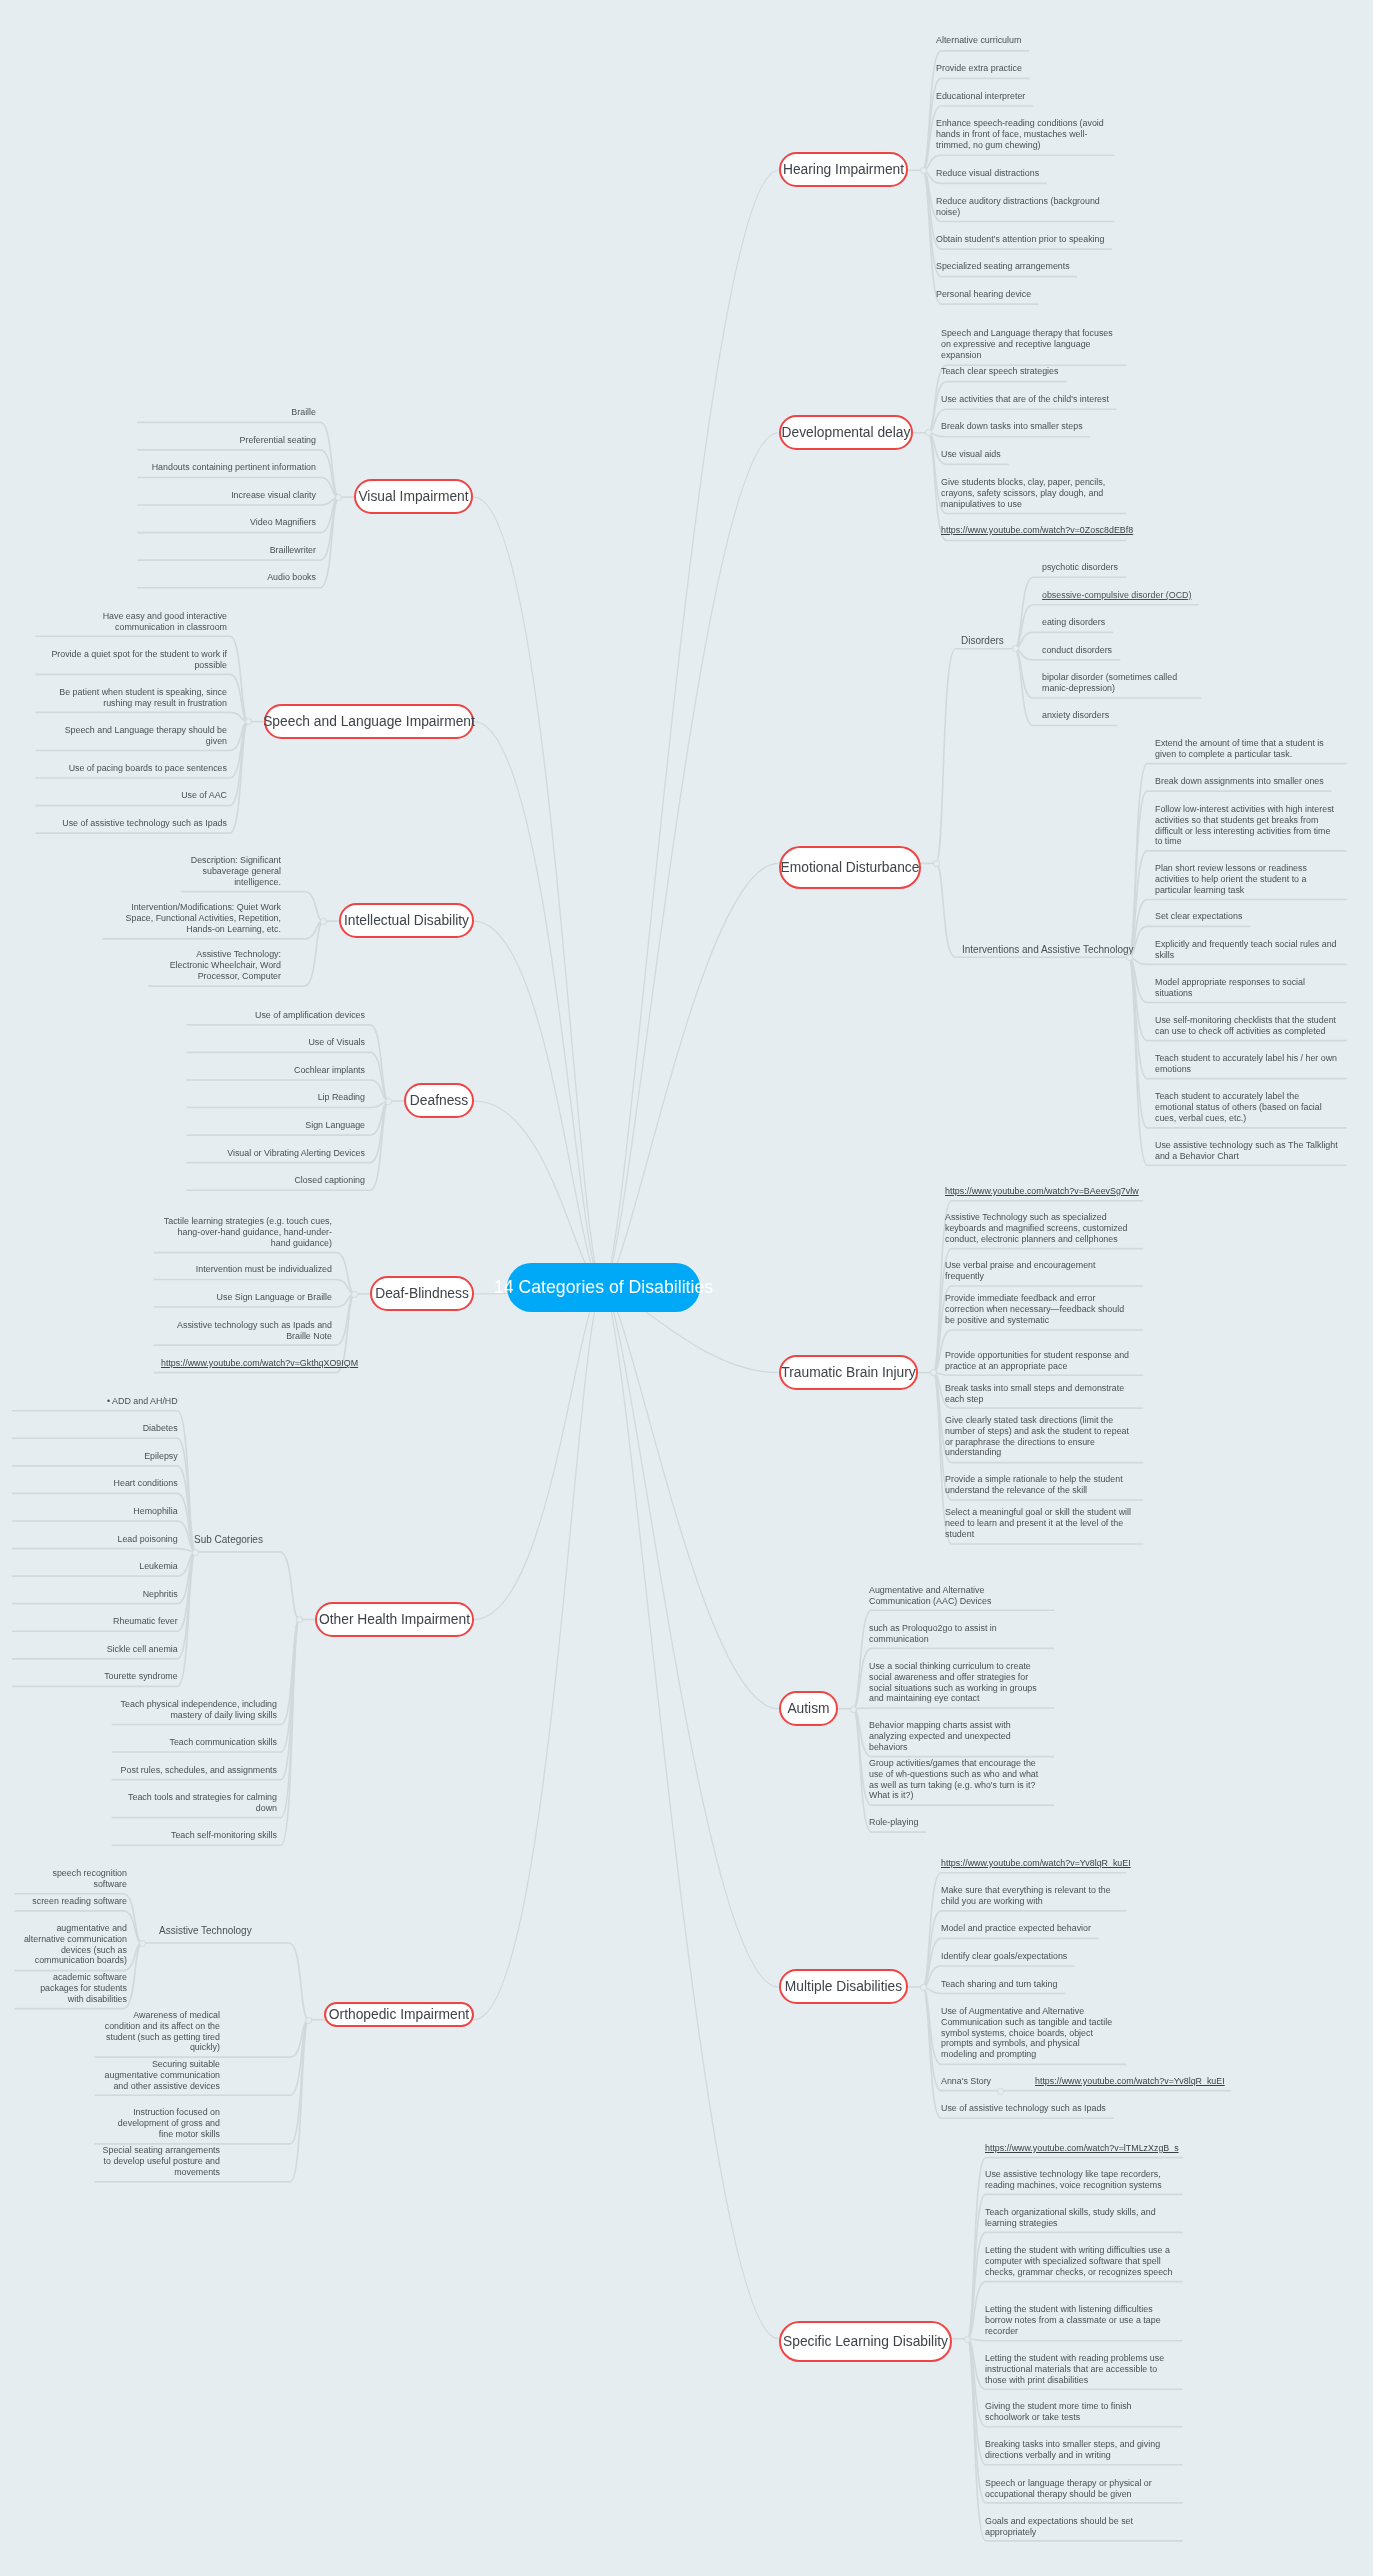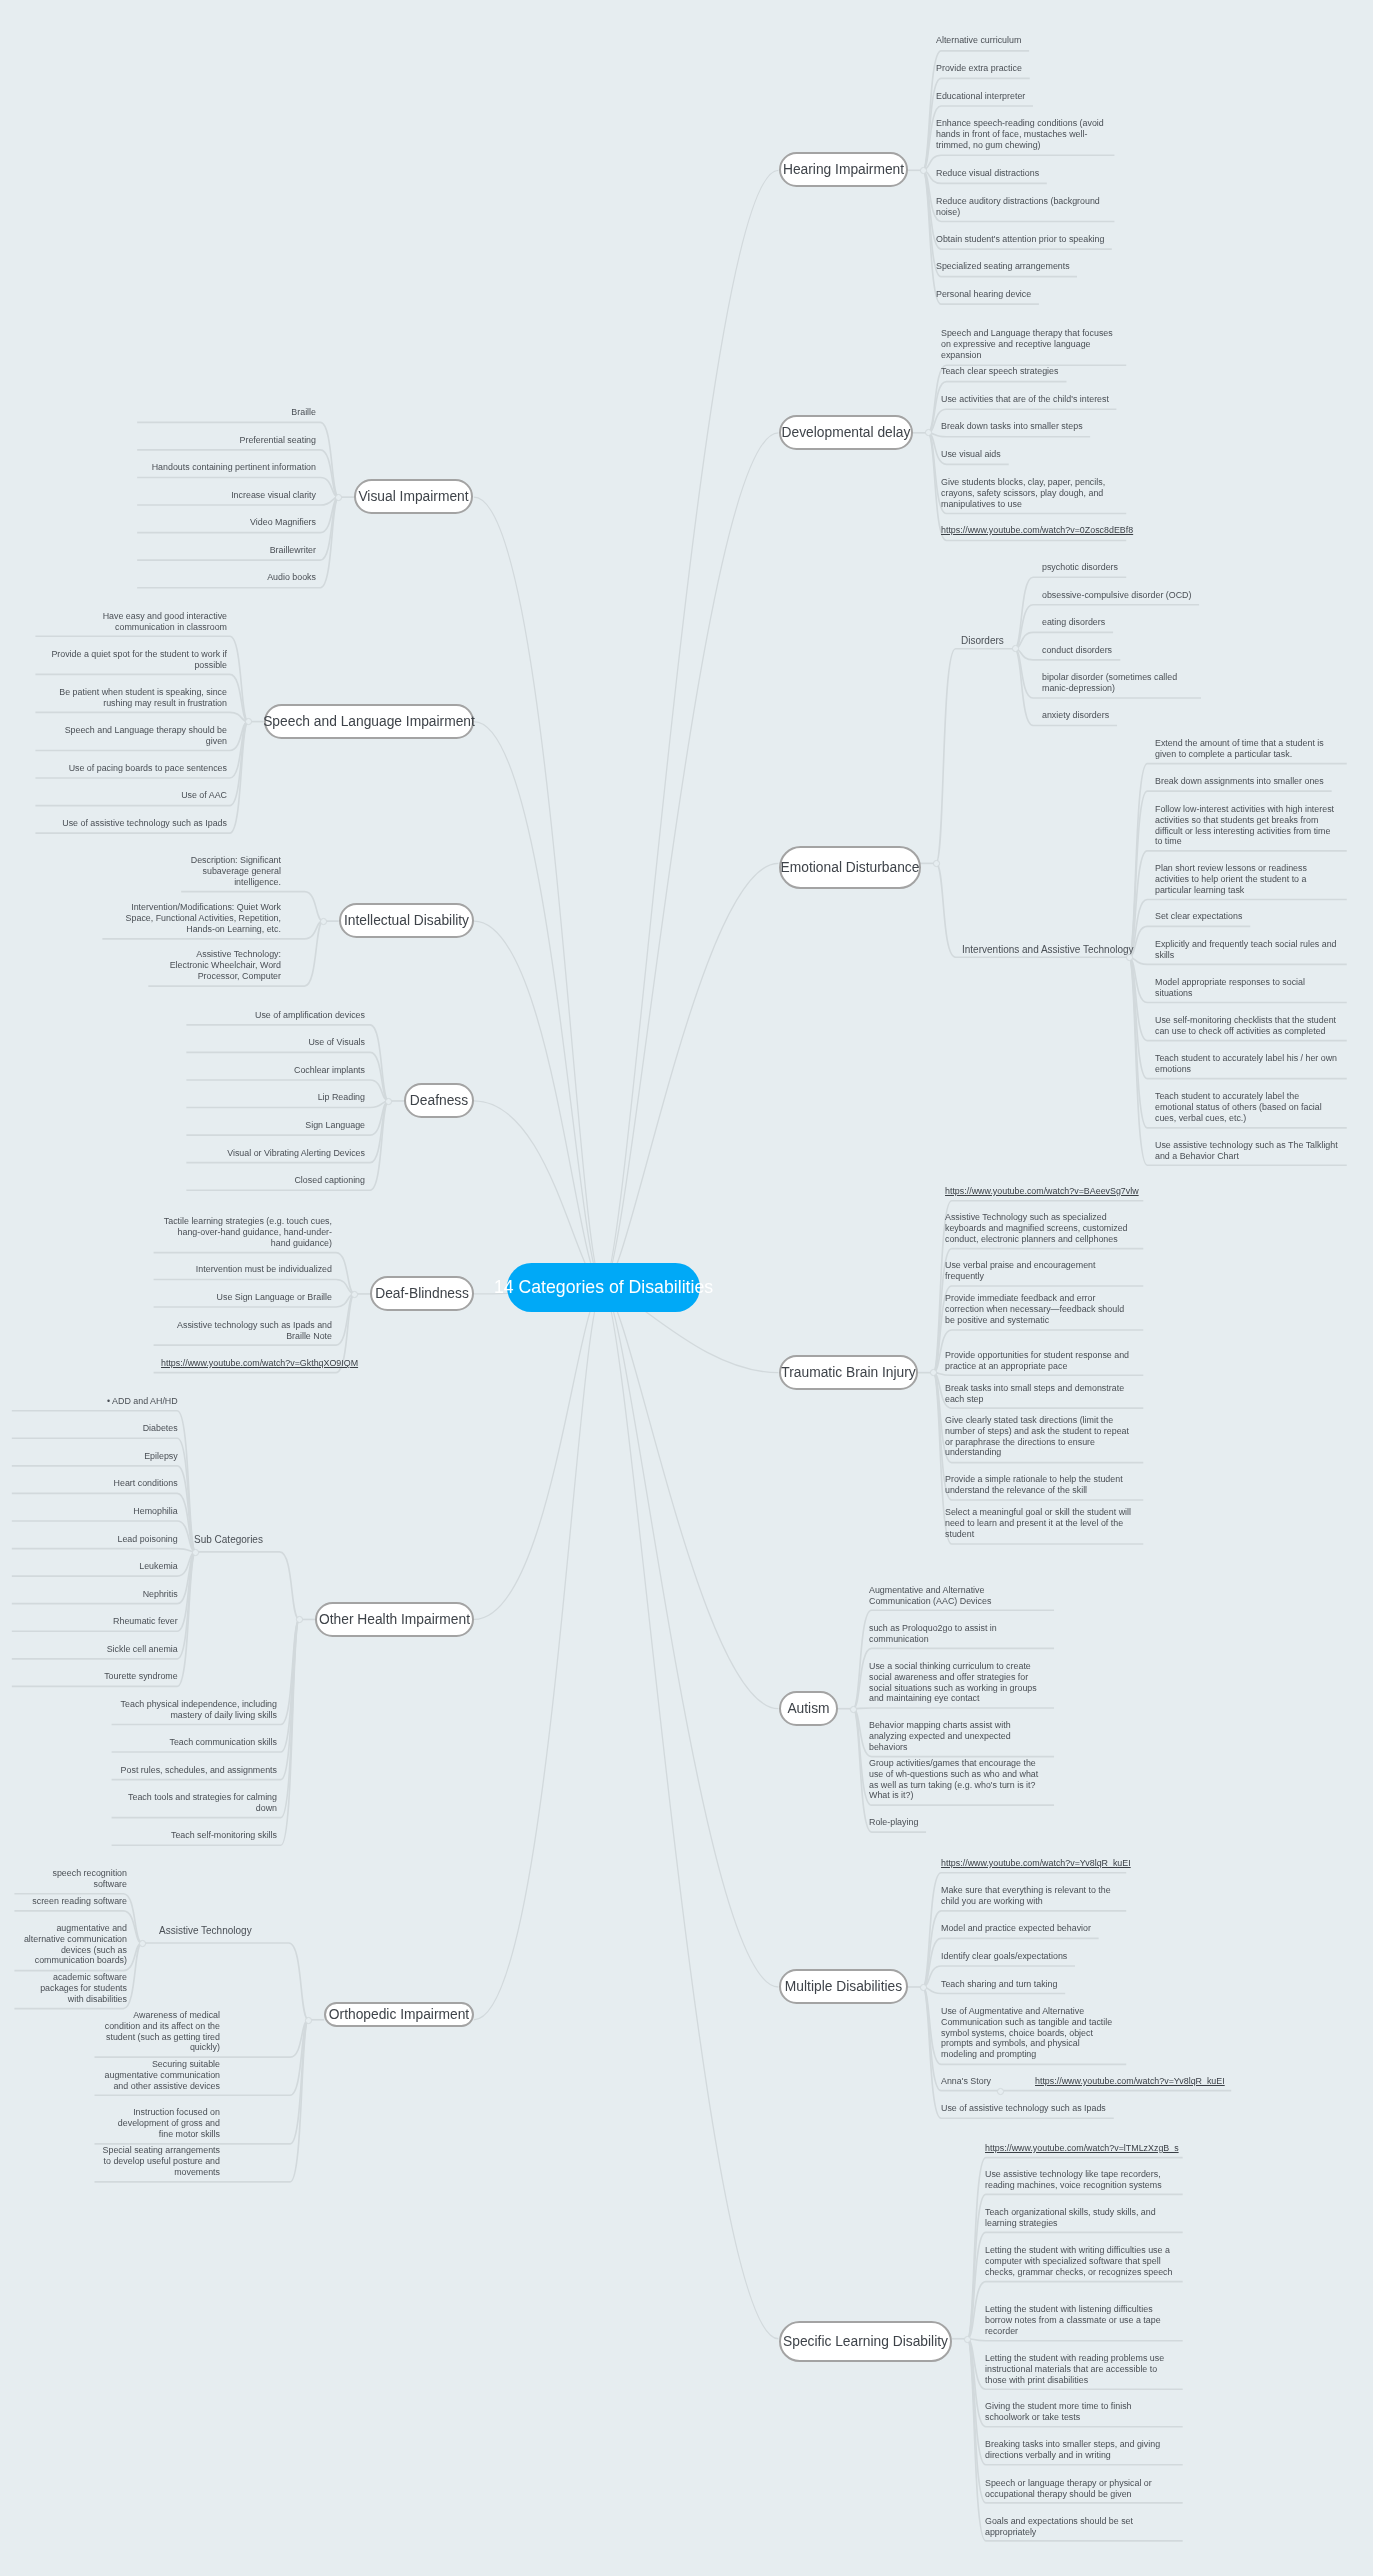--- a/index.html
+++ b/index.html
@@ -1,21 +1,21 @@
 <!DOCTYPE html>
 <html style="font-size:10.5px"><head>
 <meta charset="utf-8">
 <style>
   html, body { margin:0; padding:0; }
   body { width:1373px; height:2576px; background:#e6edf0; position:relative; overflow:hidden;
          font-family:"Liberation Sans", "DejaVu Sans", sans-serif; color:#4a4f55; }
   #links { position:absolute; left:0; top:0; width:1373px; height:2576px; }
   .root { position:absolute; background:#00a9f7; color:#fff; border-radius:29.5px; font-size:17.7px;
           display:flex; align-items:center; justify-content:center; white-space:nowrap; }
-  .topic { position:absolute; background:#fff; border:2px solid #a3a3a3; border-radius:26px; font-size:13.8px;
+  .topic { position:absolute; background:#fff; border:2px solid #ef4444; border-radius:26px; font-size:13.8px;
            color:#3e4349; display:flex; align-items:center; justify-content:center; white-space:nowrap; box-sizing:border-box; }
   .leaf { position:absolute; font-size:8.9px; line-height:10.8px; color:#4a4f55; }
   .leaf.r { text-align:right; }
   .leaf.link { text-decoration:underline; color:#3a3f45; white-space:nowrap; }
   .sub { position:absolute; font-size:10px; color:#4a4f55; white-space:nowrap; }
   .knob { position:absolute; width:6.6px; height:6.6px; border-radius:50%; background:#e6edf0; border:1.3px solid #d2d9dc; box-sizing:border-box; }
 </style>
 </head>
 <body>
 
@@ -193,21 +193,21 @@
     <div class="leaf" style="top: 366px; left: 941px; max-width: 177px;">Teach clear speech strategies</div>
     <div class="leaf" style="top: 394px; left: 941px; max-width: 177px;">Use activities that are of the child's interest</div>
     <div class="leaf" style="top: 421px; left: 941px; max-width: 177px;">Break down tasks into smaller steps</div>
     <div class="leaf" style="top: 449px; left: 941px; max-width: 177px;">Use visual aids</div>
     <div class="leaf" style="top: 477px; left: 941px; max-width: 177px;">Give students blocks, clay, paper, pencils, crayons, safety scissors, play dough, and manipulatives to use</div>
     <div class="leaf link" style="top: 525px; left: 941px; max-width: 177px;">https://www.youtube.com/watch?v=0Zosc8dEBf8</div>
     <div class="topic" style="left: 779px; top: 846px; width: 142px; height: 43px;">Emotional Disturbance</div>
     <div class="knob" style="left: 933px; top: 860px;"></div>
     <div class="sub" style="top: 635px; left: 961px;">Disorders</div>
     <div class="leaf" style="top: 562px; left: 1042px; max-width: 151px;">psychotic disorders</div>
-    <div class="leaf" style="top: 590px; left: 1042px; max-width: 151px;">obsessive-compulsive disorder (OCD)</div>
+    <div class="leaf" style="top: 590px; left: 1042px; max-width: 151px; text-decoration: underline;">obsessive-compulsive disorder (OCD)</div>
     <div class="leaf" style="top: 617px; left: 1042px; max-width: 151px;">eating disorders</div>
     <div class="leaf" style="top: 645px; left: 1042px; max-width: 151px;">conduct disorders</div>
     <div class="leaf" style="top: 672px; left: 1042px; max-width: 151px;">bipolar disorder (sometimes called manic-depression)</div>
     <div class="leaf" style="top: 710px; left: 1042px; max-width: 151px;">anxiety disorders</div>
     <div class="knob" style="left: 1012px; top: 645px;"></div>
     <div class="sub" style="top: 944px; left: 962px;">Interventions and Assistive Technology</div>
     <div class="leaf" style="top: 738px; left: 1155px; max-width: 184px;">Extend the amount of time that a student is given to complete a particular task.</div>
     <div class="leaf" style="top: 776px; left: 1155px; max-width: 184px;">Break down assignments into smaller ones</div>
     <div class="leaf" style="top: 804px; left: 1155px; max-width: 184px;">Follow low-interest activities with high interest activities so that students get breaks from difficult or less interesting activities from time to time</div>
     <div class="leaf" style="top: 863px; left: 1155px; max-width: 184px;">Plan short review lessons or readiness activities to help orient the student to a particular learning task</div>

